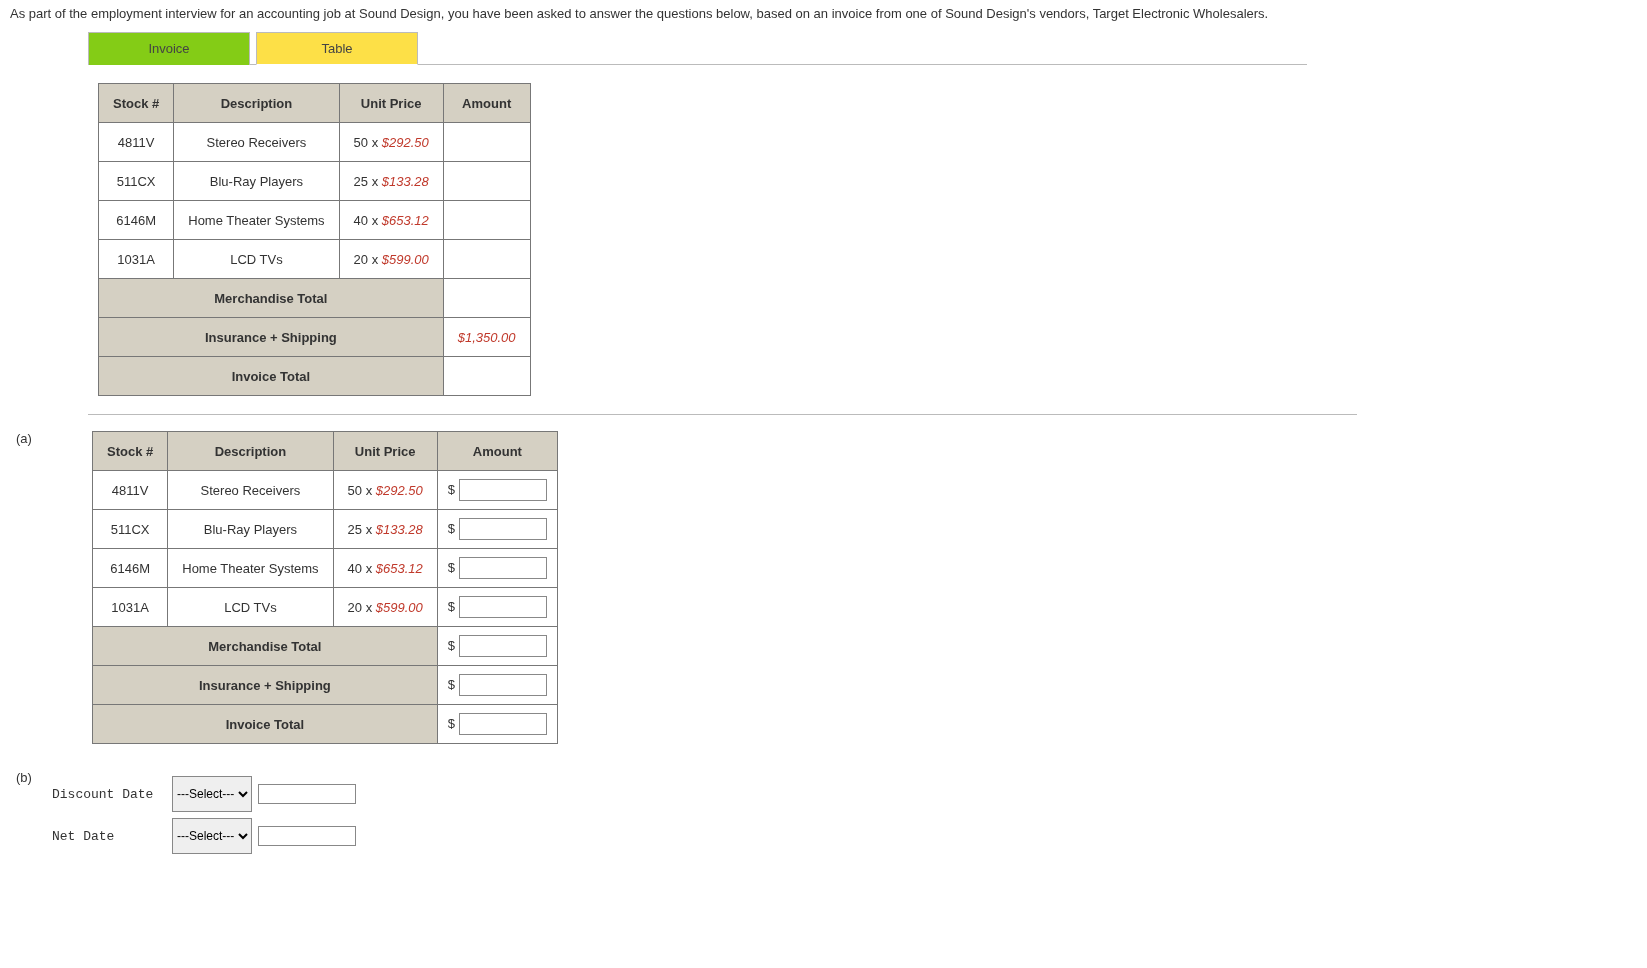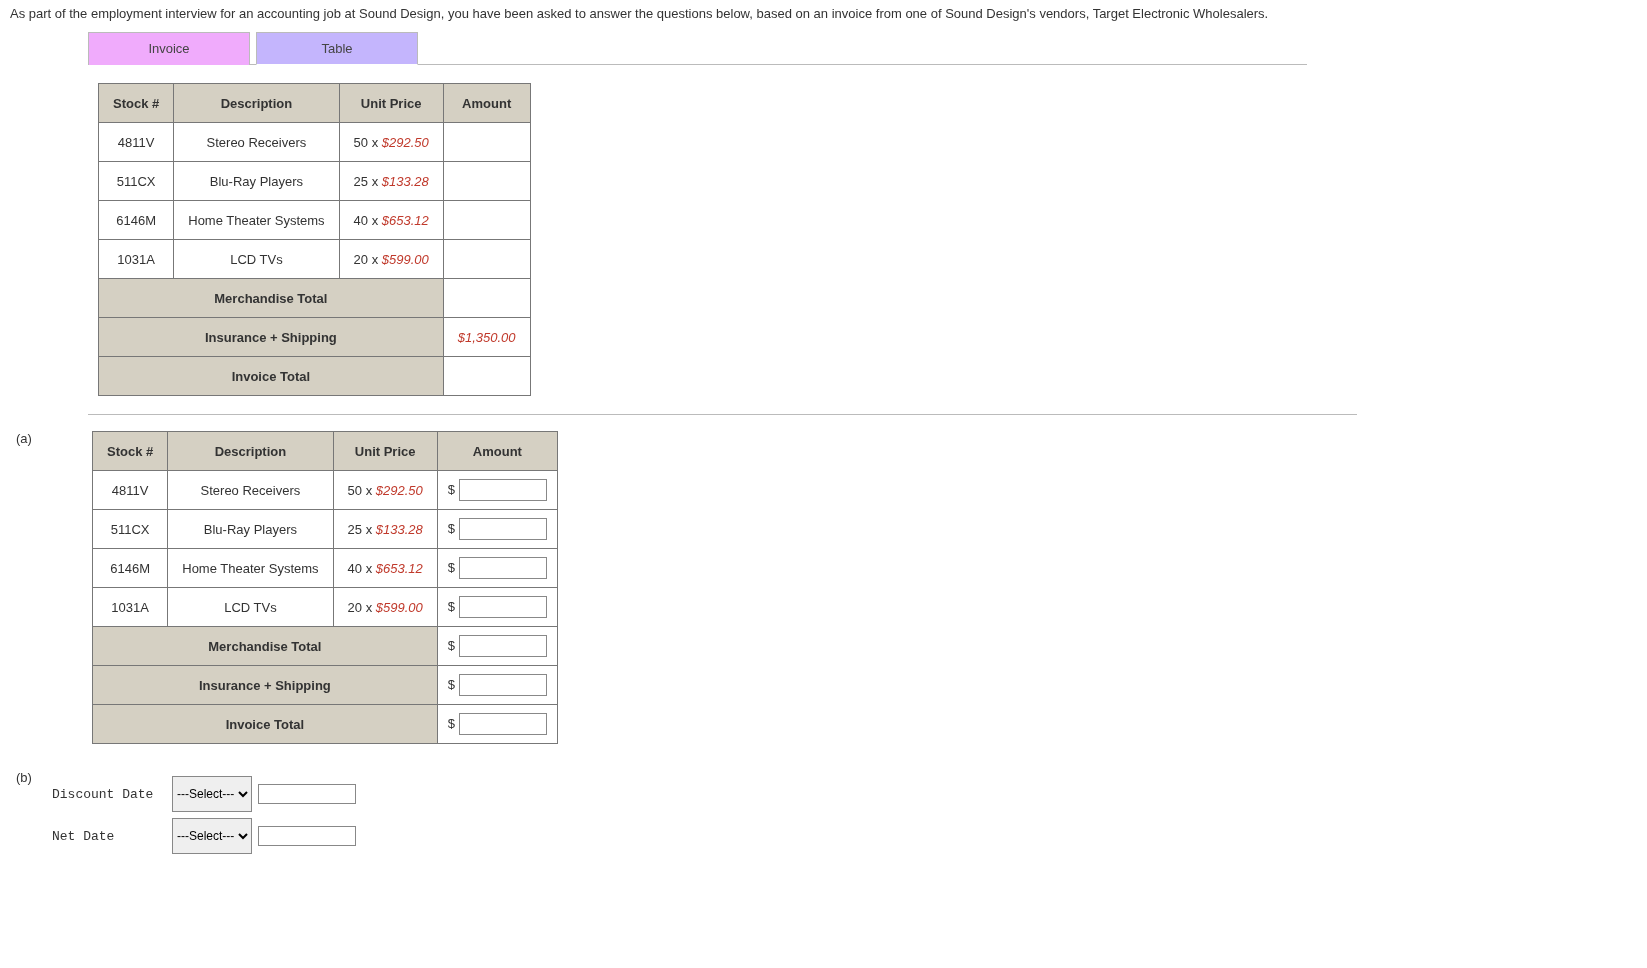--- a/index.html
+++ b/index.html
@@ -18,29 +18,29 @@
     border-bottom: 1px solid #bbb;
     margin-left: 78px;
     margin-right: 330px;
   }
   .tab {
     width: 160px;
     text-align: center;
     padding: 8px 0;
     border: 1px solid #bbb;
     border-bottom: none;
-    background: #f0abfc;
+    background: #84cc16;
     color: #444;
     cursor: pointer;
     font-size: 13px;
     position: relative;
     top: 1px;
   }
   .tab.active {
-    background: #c4b5fd;
+    background: #fde047;
     border-bottom: 1px solid #fff;
   }
   .tab + .tab { margin-left: 6px; }
   .invoice-area {
     margin-left: 88px;
     margin-top: 18px;
     margin-bottom: 18px;
   }
   table.inv {
     border-collapse: collapse;

